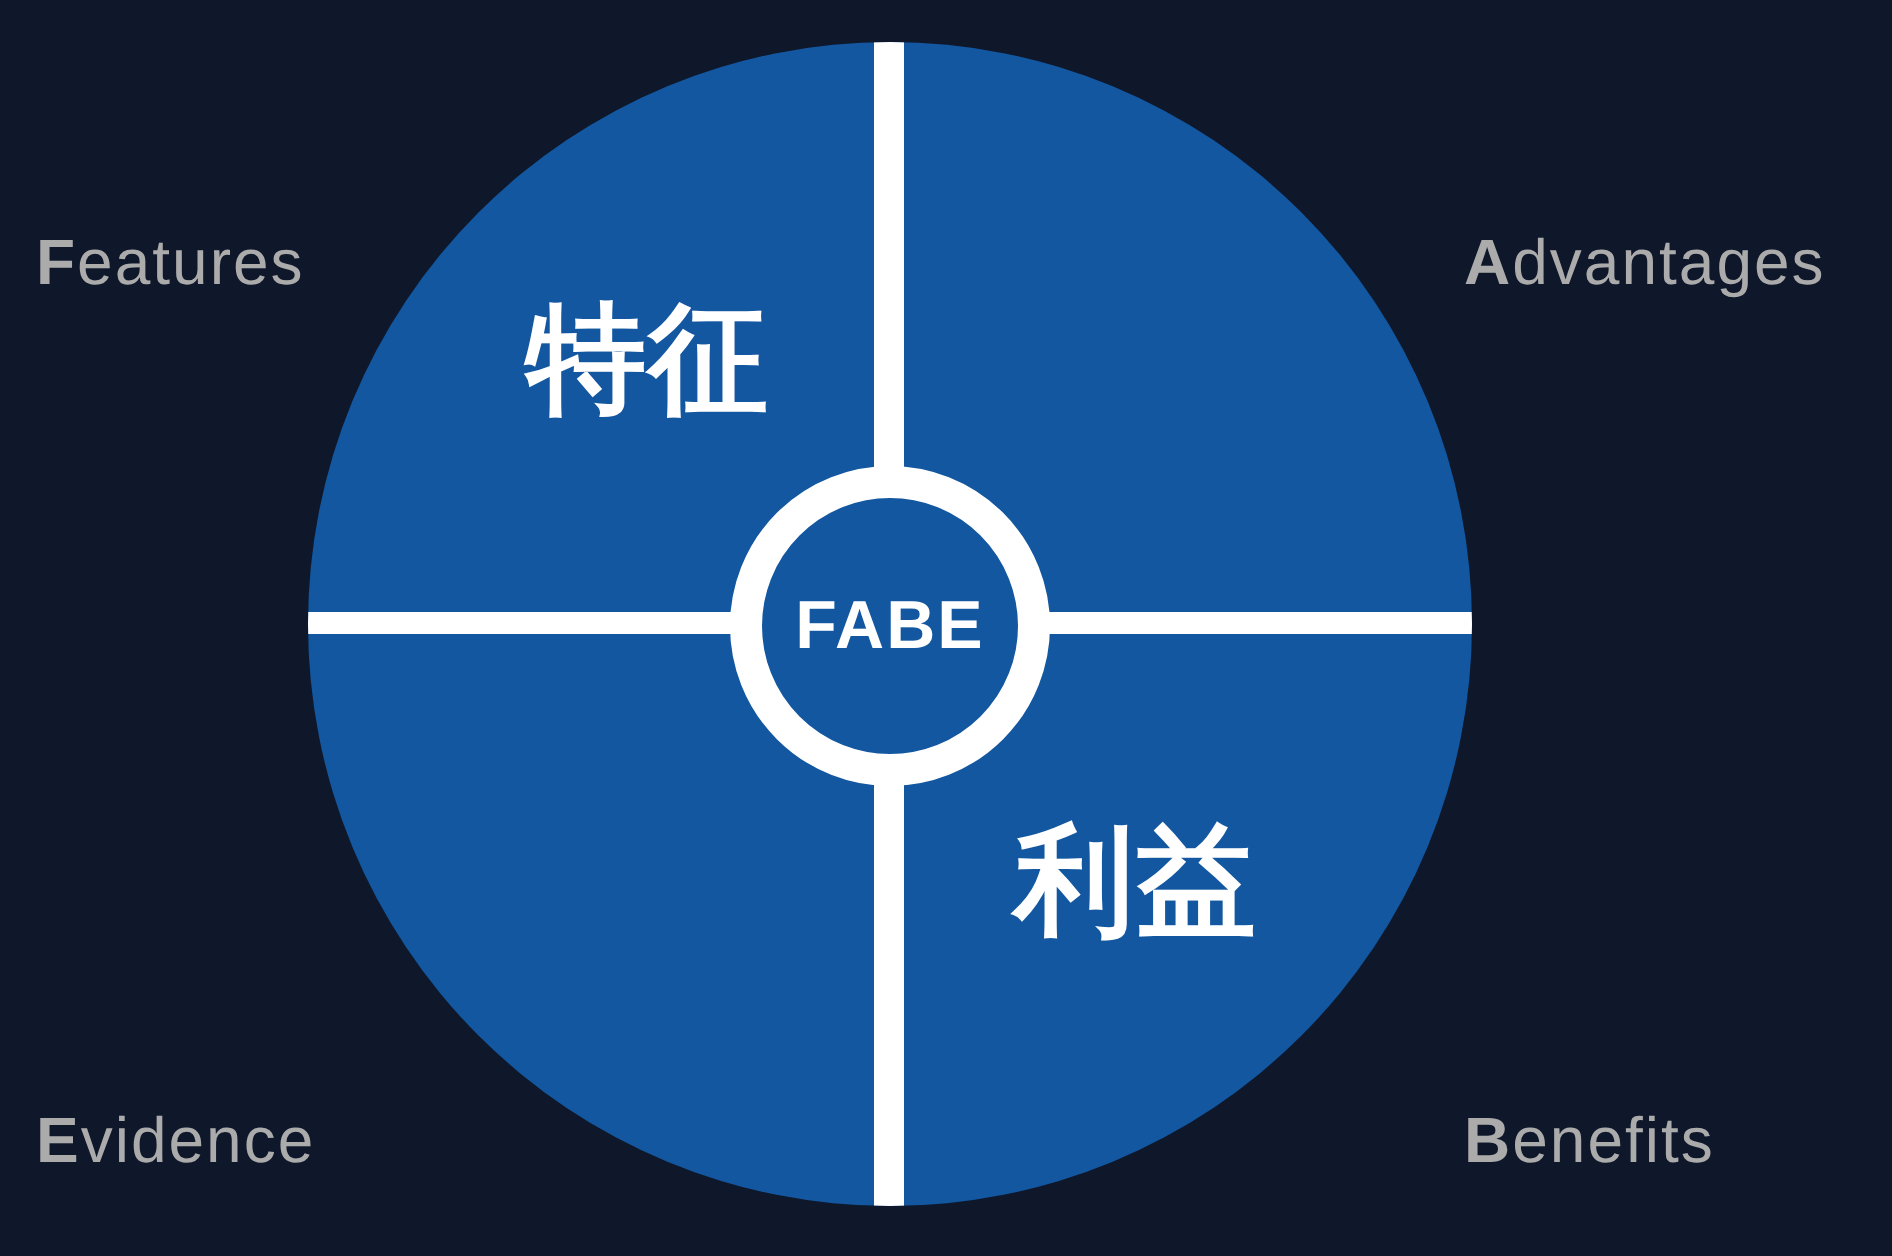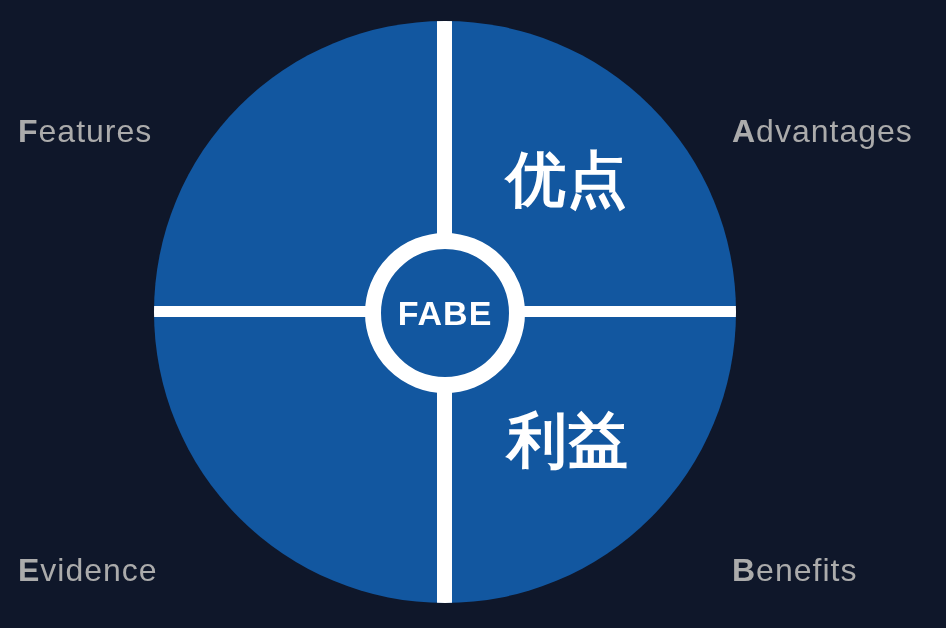--- a/index.html
+++ b/index.html
@@ -108,21 +108,21 @@
     <span class="initial">B</span><span>enefits</span>
   </div>
   <div class="corner-label cl-bl">
     <span class="initial">E</span><span>vidence</span>
   </div>
 
   <div class="main-circle">
     <div class="divider-v"></div>
     <div class="divider-h"></div>
 
-    <div class="zh-label zh-tr">优点</div>
+    <div class="zh-label zh-tl">特征</div>
     <div class="zh-label zh-br">利益</div>
   </div>
 
   <div class="center-ring">
     <div class="center-text">FABE</div>
   </div>
 
 </div>
 
 </body></html>

